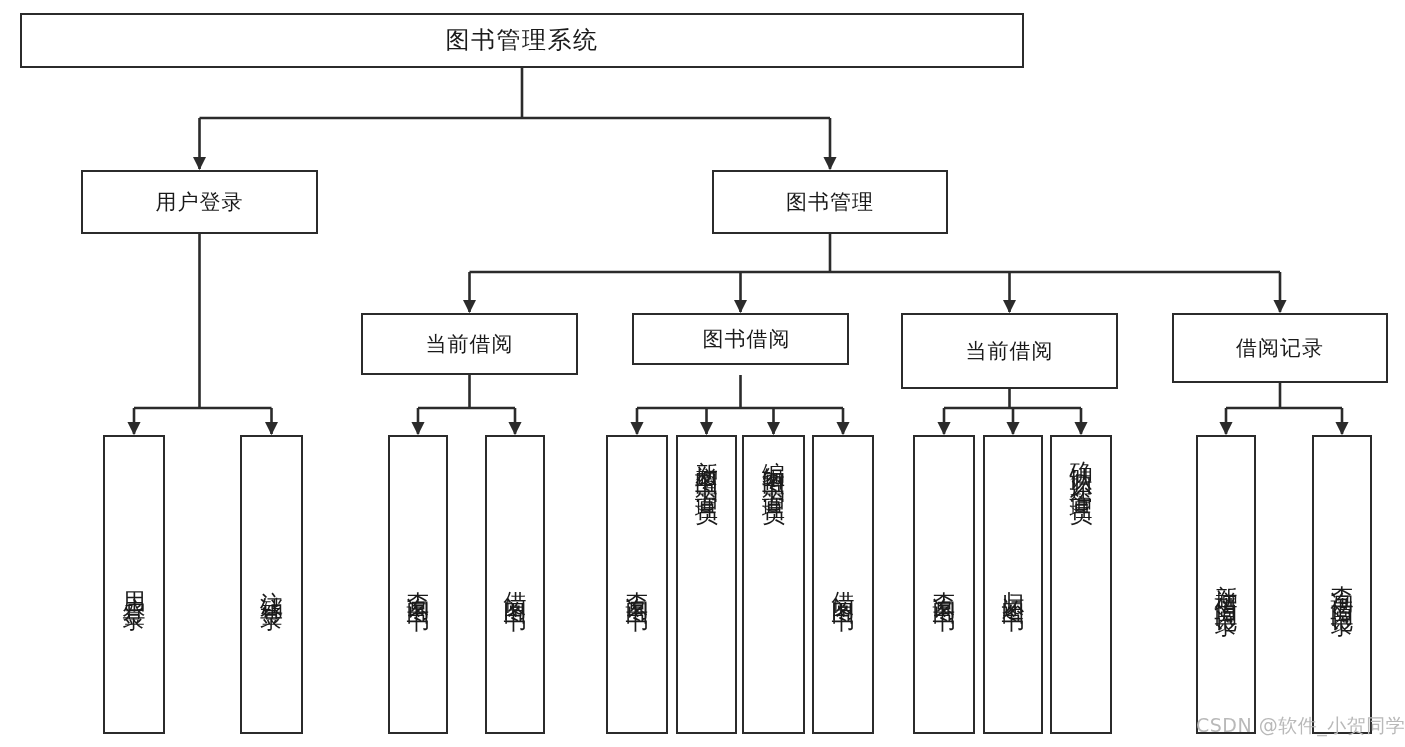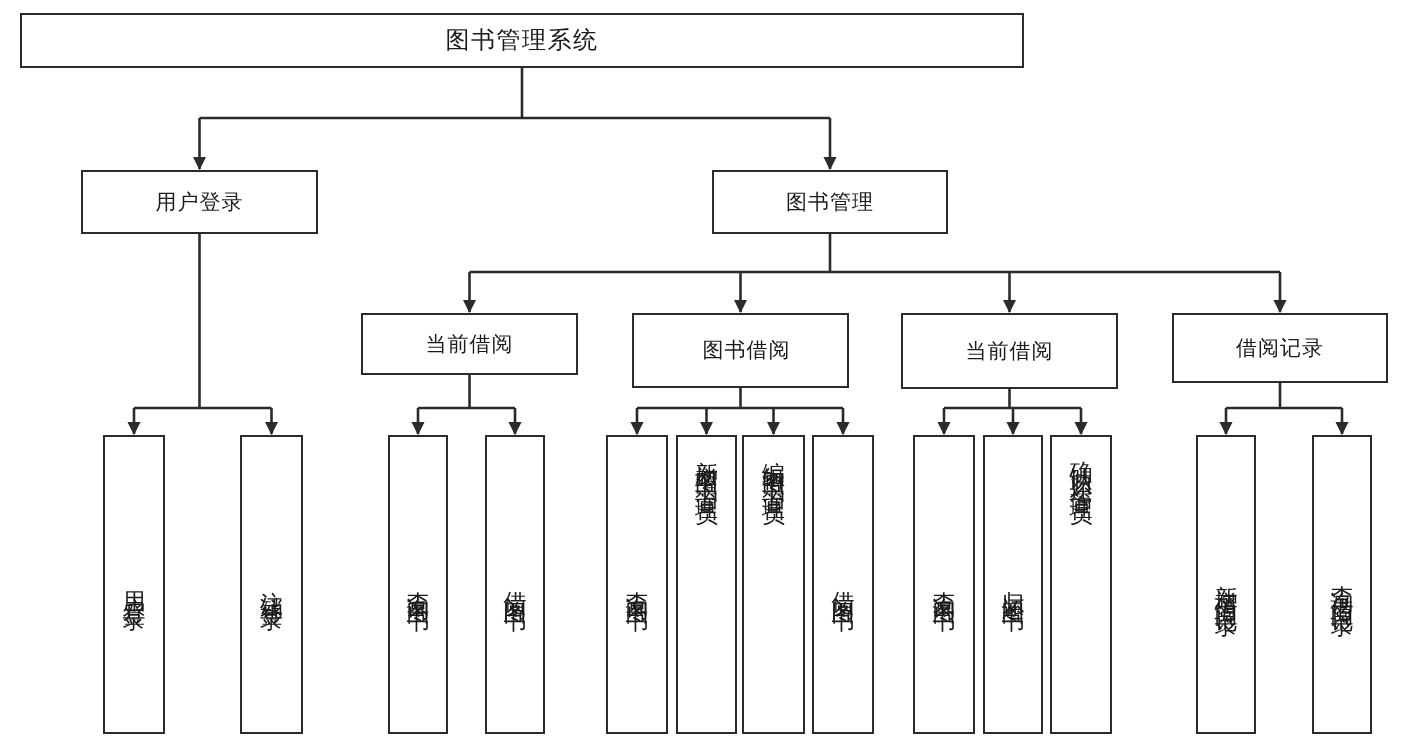--- a/index.html
+++ b/index.html
@@ -132,21 +132,21 @@
       </div>
       <div class="node horiz" style="left: 81px; top: 170px; width: 237px; height: 64px;">
         <span class="lbl">用户登录</span>
       </div>
       <div class="node horiz" style="left: 712px; top: 170px; width: 236px; height: 64px;">
         <span class="lbl">图书管理</span>
       </div>
       <div class="node horiz" style="left: 361px; top: 313px; width: 217px; height: 62px;">
         <span class="lbl">当前借阅</span>
       </div>
-      <div class="node horiz" style="left: 632px; top: 313px; width: 217px; height: 75px; padding-left: 12px;">
+      <div class="node horiz" style="left: 632px; top: 313px; width: 217px; height: 52px; padding-left: 12px;">
         <span class="lbl">图书借阅</span>
       </div>
       <div class="node horiz" style="left: 901px; top: 313px; width: 217px; height: 76px;">
         <span class="lbl">当前借阅</span>
       </div>
       <div class="node horiz" style="left: 1172px; top: 313px; width: 216px; height: 70px;">
         <span class="lbl">借阅记录</span>
       </div>
       <div class="node vert" style="left: 103px; top: 435px; width: 62px; height: 299px;">
         <span class="lbl">用户登录</span>
@@ -182,13 +182,14 @@
         <span class="lbl">确认归还（管理员）</span>
       </div>
       <div class="node vert" style="left: 1196px; top: 435px; width: 60px; height: 299px;">
         <span class="lbl">新增借阅记录</span>
       </div>
       <div class="node vert" style="left: 1312px; top: 435px; width: 60px; height: 299px;">
         <span class="lbl">查询借阅记录</span>
       </div>
     </div>
 
+  <div class="watermark" style="left: 1196px; top: 713px;">CSDN @软件_小贺同学</div>
 </div>
 
 </body></html>

